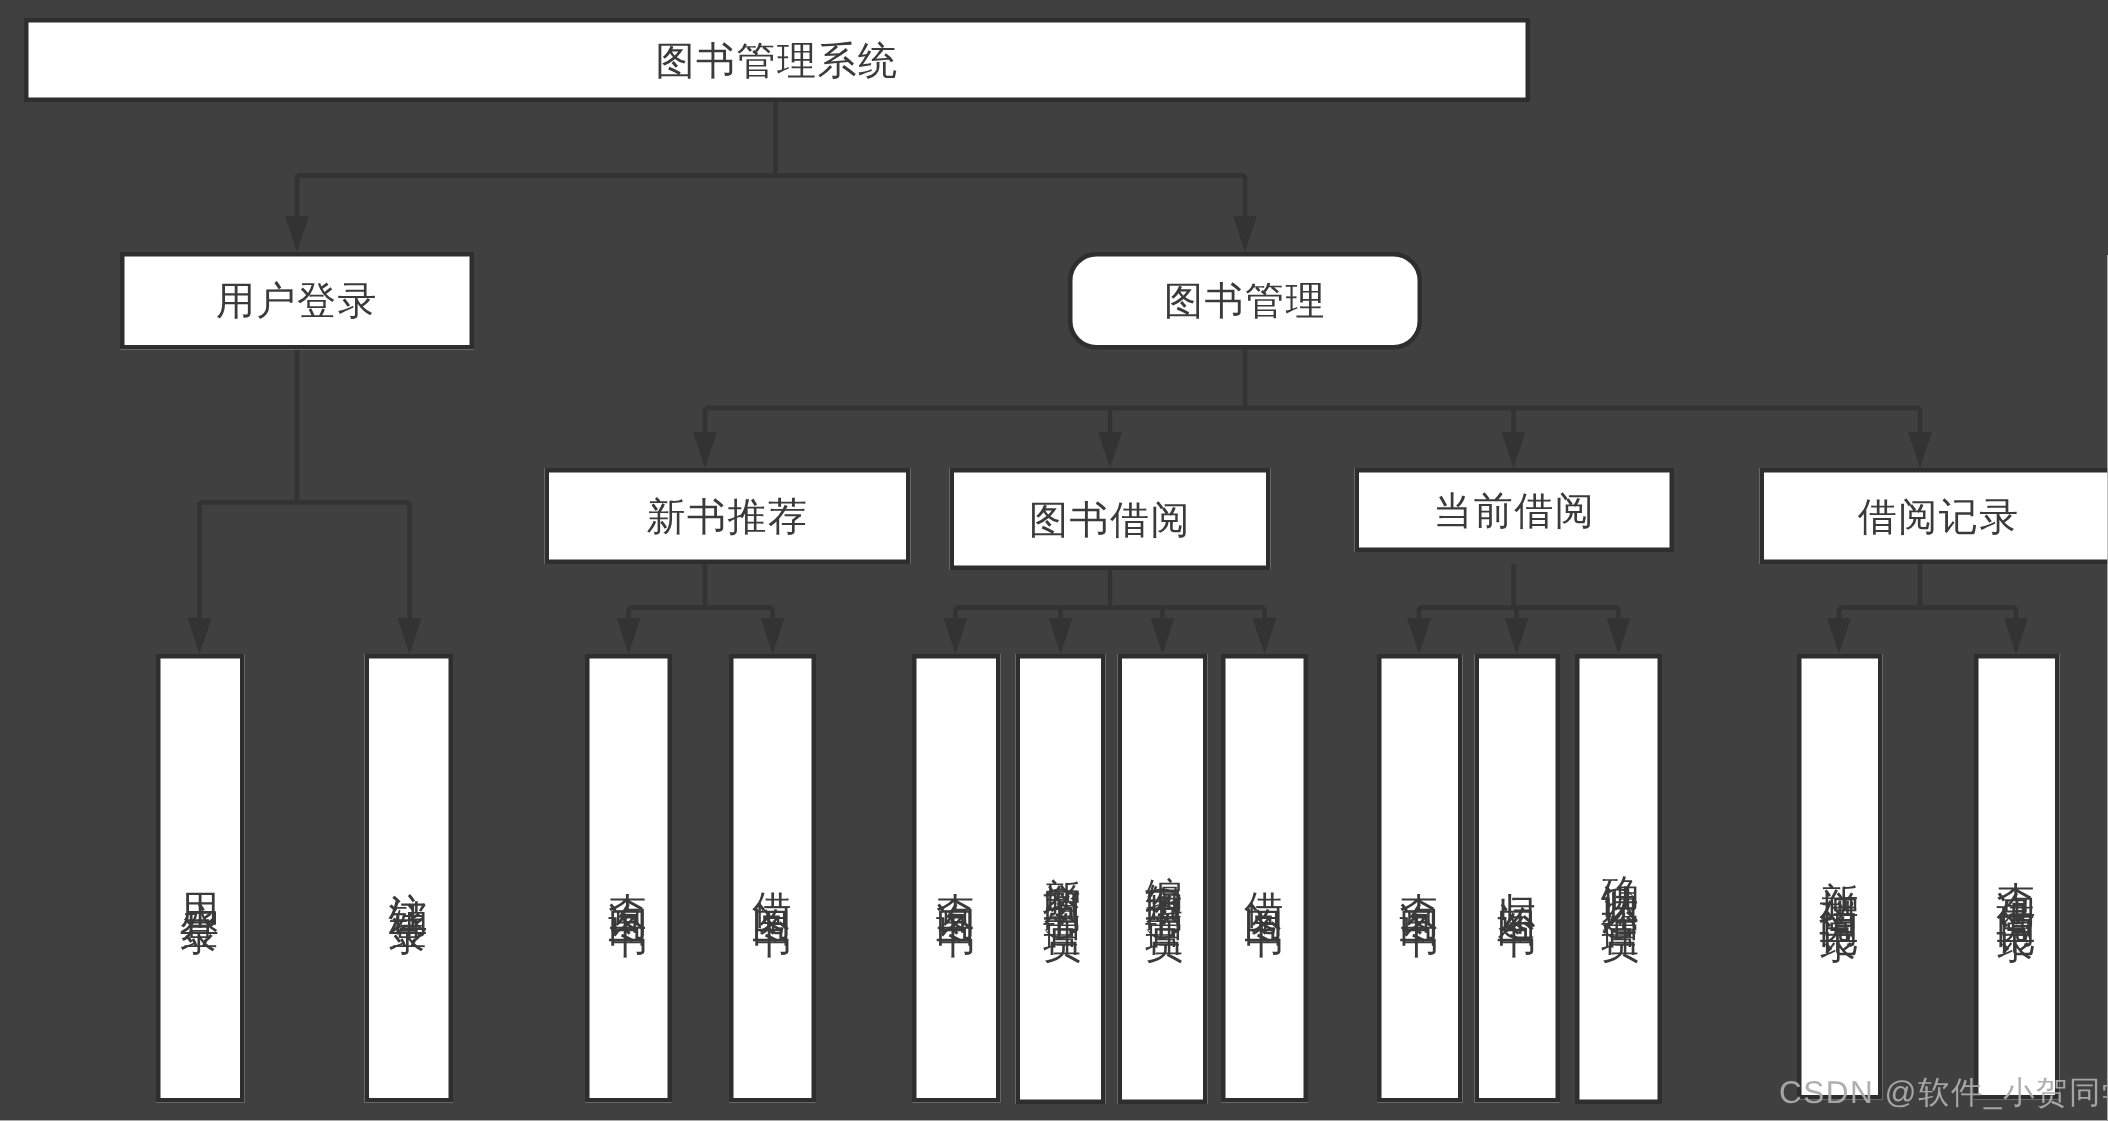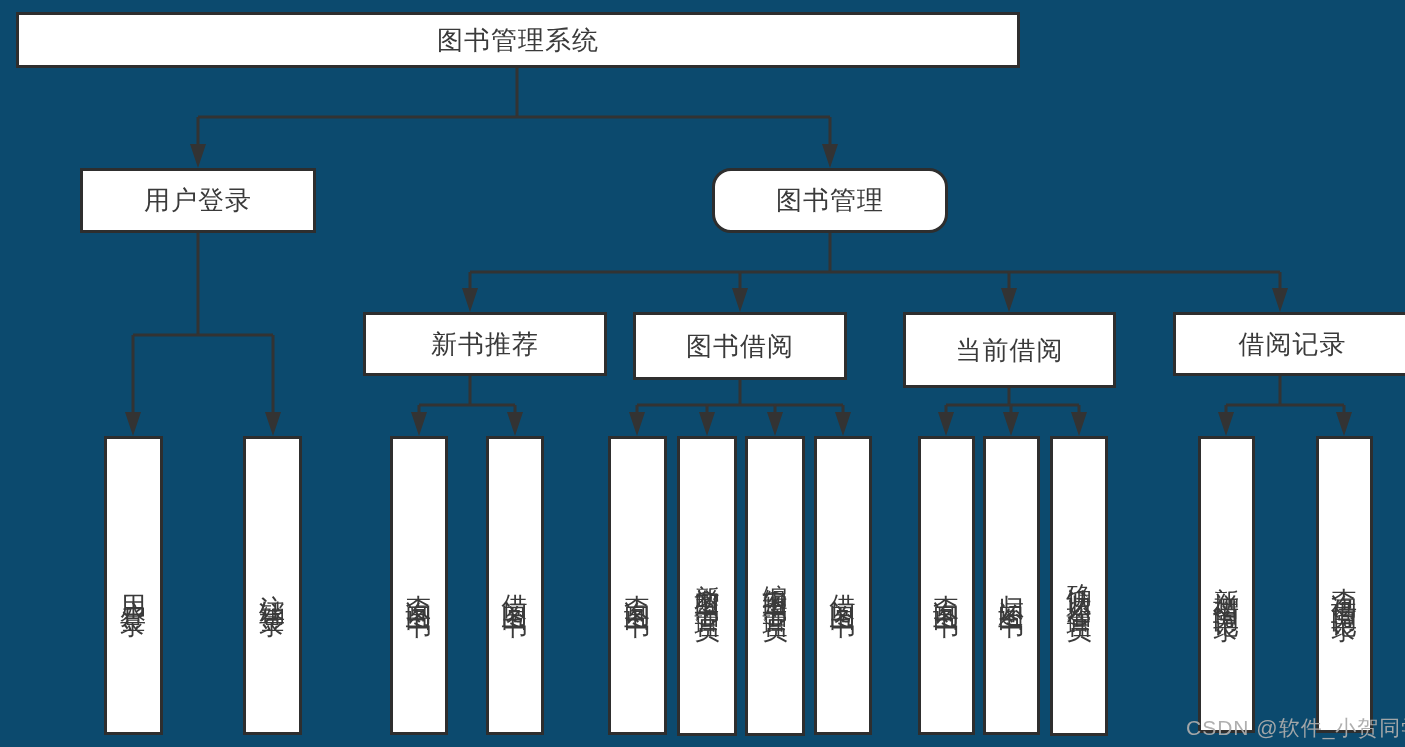--- a/index.html
+++ b/index.html
@@ -1,20 +1,20 @@
 <!DOCTYPE html>
 <html><head>
 <meta charset="utf-8">
 <style>
   html, body { margin: 0; padding: 0; background: #ffffff; }
   .canvas {
     position: relative;
     width: 1405px;
     height: 747px;
-    background: #0c4a6e;
+    background: #404040;
     font-family: "Liberation Sans", "DejaVu Sans", sans-serif;
     overflow: hidden;
   }
   svg.connectors {
     position: absolute;
     left: 0; top: 0;
     width: 1405px; height: 747px;
   }
   .node {
     position: absolute;
@@ -139,21 +139,21 @@
   <div class="node" style="left:712px; top:168px; width:236px; height:65px;border-radius:19px;">
     <span class="lbl">图书管理</span>
   </div>
 
   <div class="node" style="left:363px; top:312px; width:244px; height:64px;">
     <span class="lbl">新书推荐</span>
   </div>
   <div class="node" style="left:633px; top:312px; width:214px; height:68px;">
     <span class="lbl">图书借阅</span>
   </div>
-  <div class="node" style="left:903px; top:312px; width:213px; height:76px;">
+  <div class="node" style="left:903px; top:312px; width:213px; height:56px;">
     <span class="lbl">当前借阅</span>
   </div>
   <div class="node" style="left:1173px; top:312px; width:239px; height:64px;">
     <span class="lbl">借阅记录</span>
   </div>
 
   <div class="node vnode" style="left:104px; top:436px; width:59px; height:299px;">
     <span class="lbl">用户登录</span>
   </div>
   <div class="node vnode" style="left:243px; top:436px; width:59px; height:299px;">

